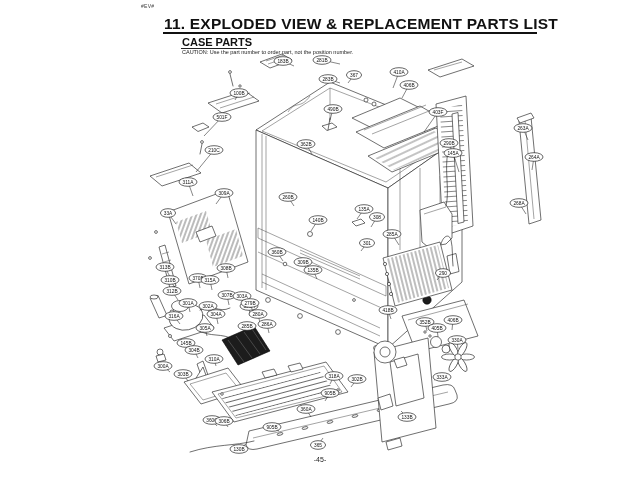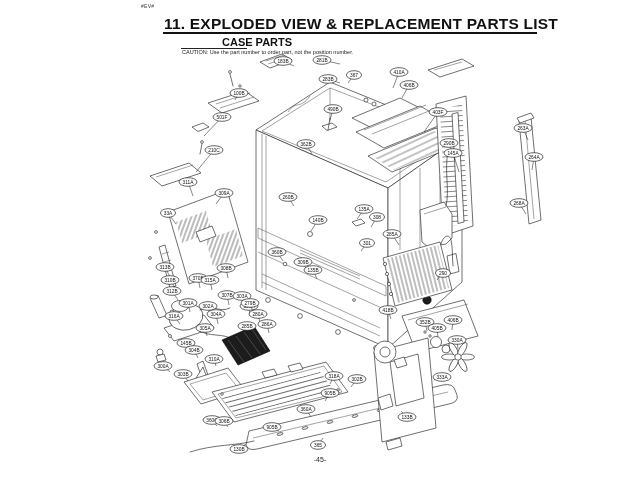--- a/index.html
+++ b/index.html
@@ -2,21 +2,21 @@
 <html><head>
 <meta charset="utf-8">
 <style>
   html,body{margin:0;padding:0;background:#fff;}
   body{width:640px;height:480px;overflow:hidden;font-family:"Liberation Sans",sans-serif;color:#111;}
   #page{position:relative;width:640px;height:480px;background:#fff;}
   .abs{position:absolute;text-align:right;}
   #corner-mark{left:141px;top:3px;font-size:5px;color:#444;letter-spacing:.3px;}
   #page-title{left:164px;top:15px;font-size:15.5px;font-weight:bold;letter-spacing:.2px;white-space:nowrap;}
   #title-rule{left:163px;top:32px;width:374px;height:2px;background:#111;}
-  #section-title{left:182px;top:36px;font-size:11px;font-weight:bold;white-space:nowrap;margin-left:40px;}
+  #section-title{left:182px;top:36px;font-size:11px;font-weight:bold;white-space:nowrap;}
   #section-rule{left:181px;top:47.5px;width:66px;height:1px;background:#222;}
   #caution-note{left:182px;top:49px;font-size:5.5px;color:#222;white-space:nowrap;}
   #page-number{left:0;top:456px;width:640px;text-align:center;font-size:7px;color:#222;}
   #diagram-svg{position:absolute;left:0;top:0;}
   svg .ln{stroke:#222;stroke-width:.65;fill:none;stroke-linejoin:round;stroke-linecap:round;}
   svg .fw{stroke:#222;stroke-width:.65;fill:#fff;stroke-linejoin:round;}
   svg .fd{stroke:#000;stroke-width:.6;fill:#1c1c1c;}
   svg .thin{stroke:#333;stroke-width:.45;fill:none;}
   svg text.co{font-family:"Liberation Sans",sans-serif;font-size:4.8px;fill:#111;text-anchor:middle;}
 </style>

